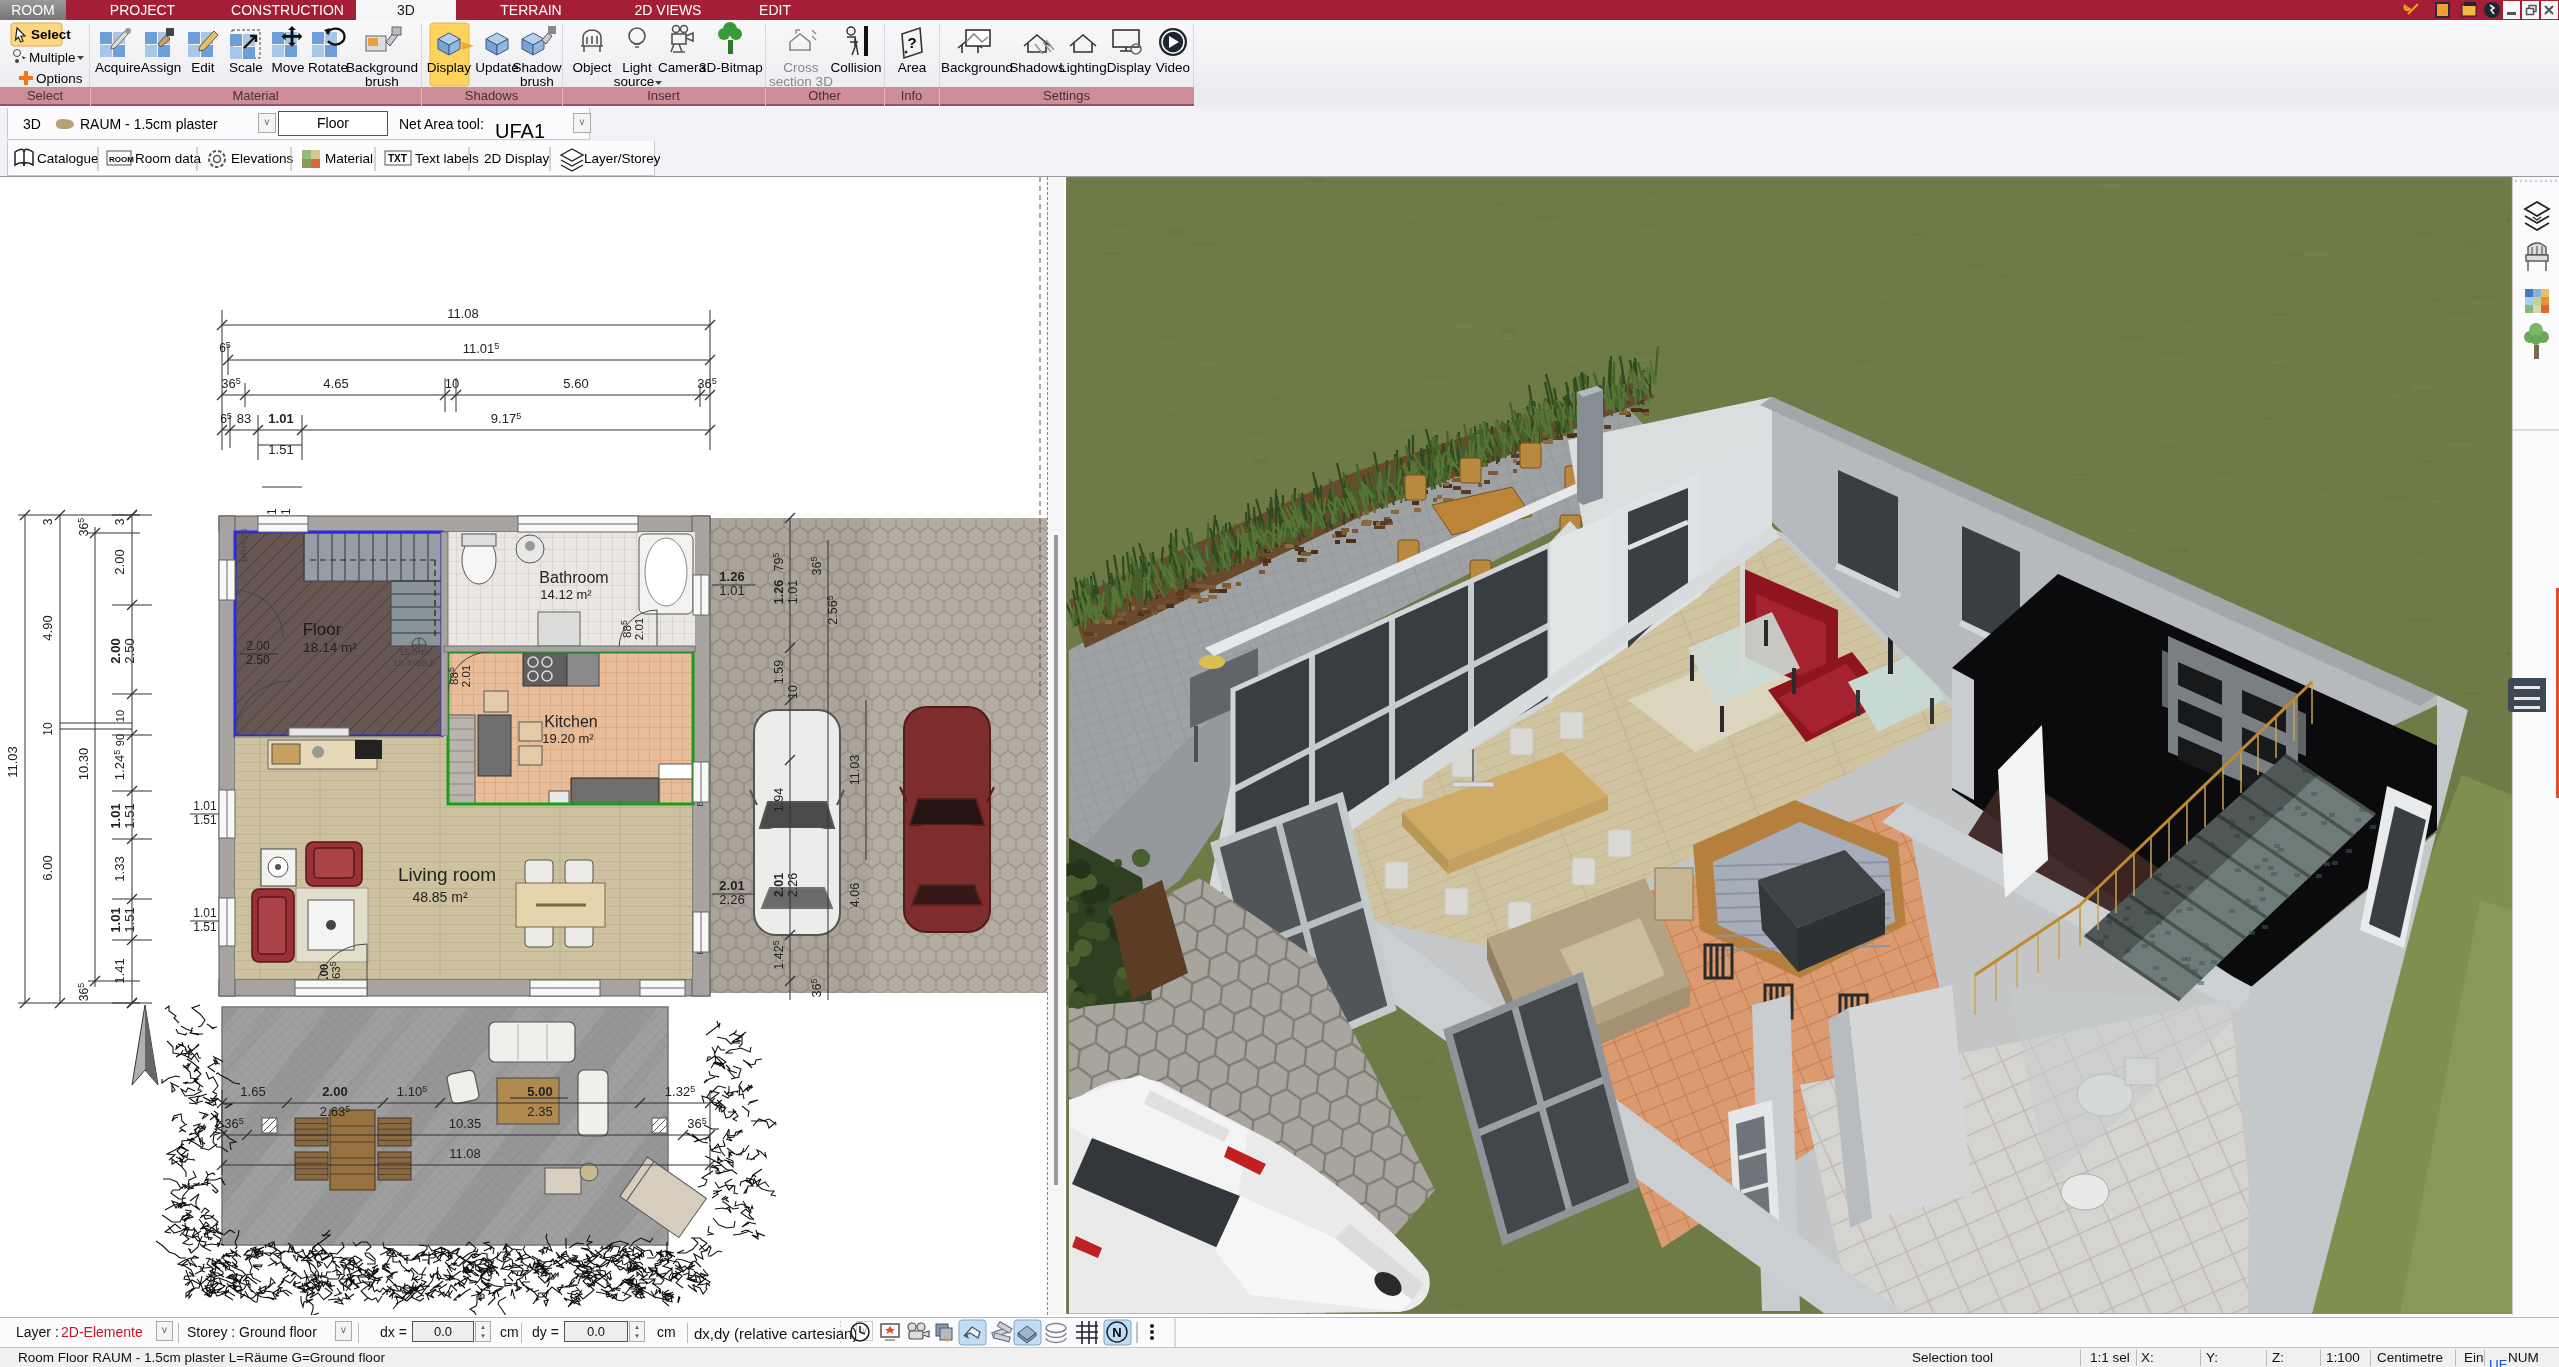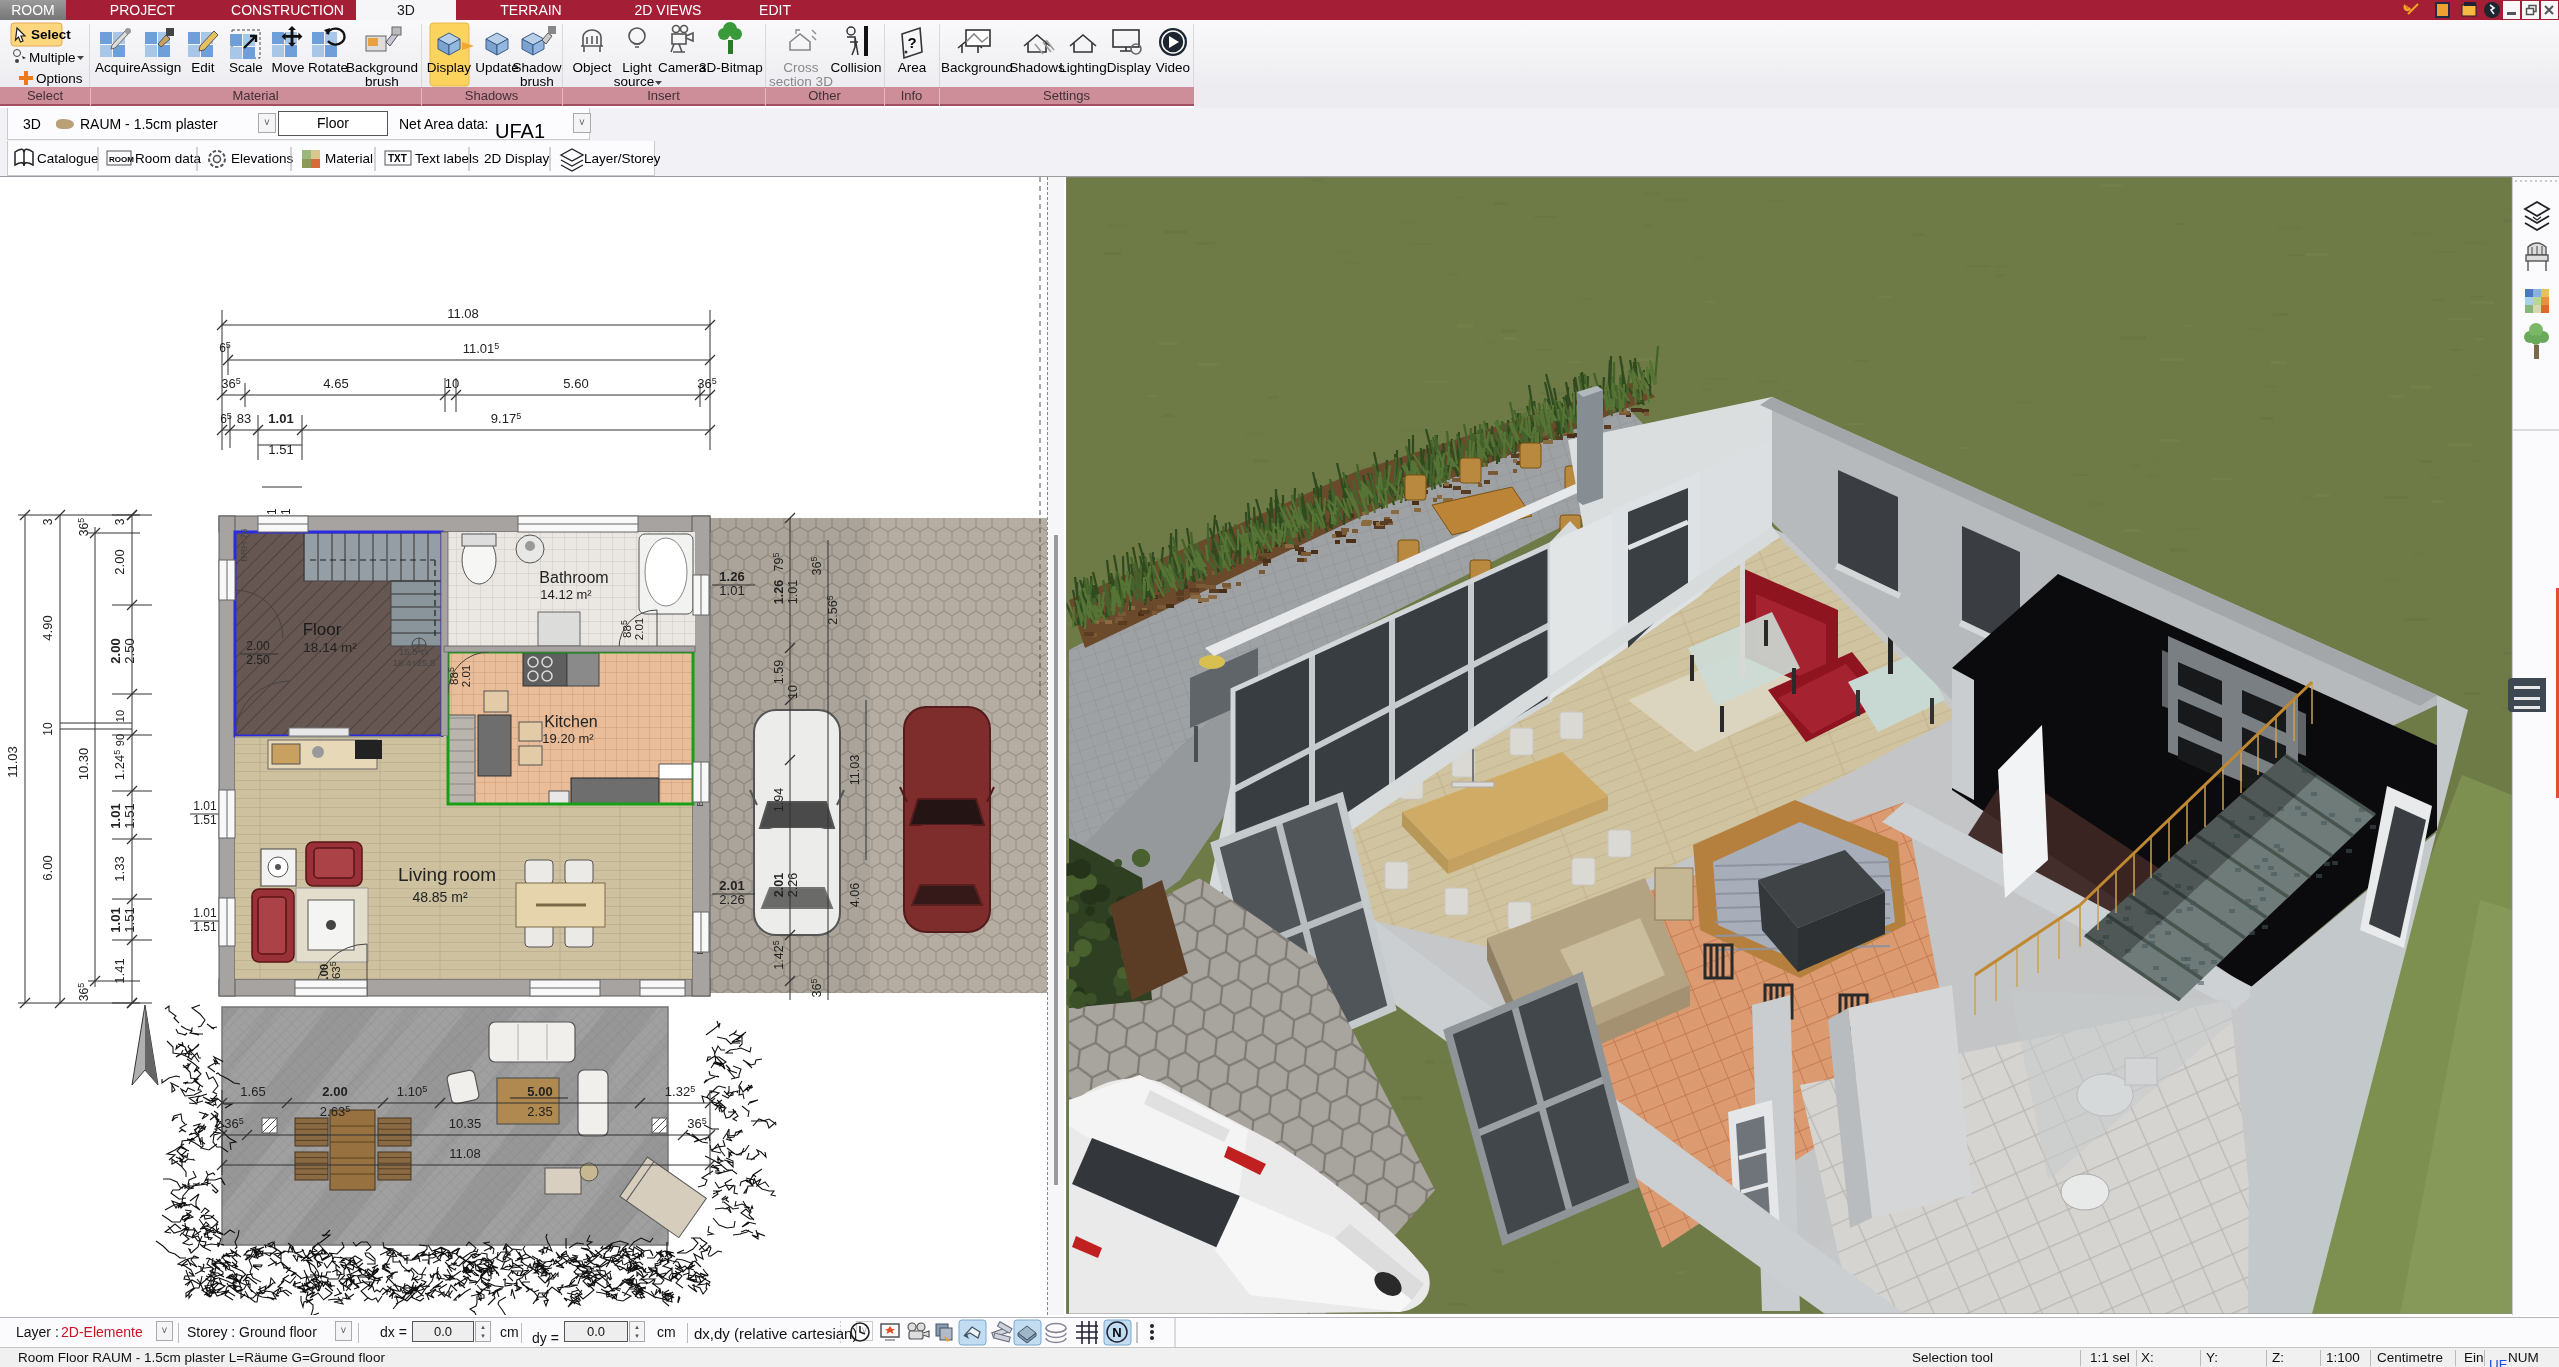--- a/index.html
+++ b/index.html
@@ -221,21 +221,21 @@
 <div class="gsep" style="left:884px"></div>
 <div class="gsep" style="left:939px"></div>
 
 <div id="toolbar2">
  <div id="tb2box">
   <div class="abs" style="left:15px;top:8px;font-size:14px">3D</div>
   <div class="abs" style="left:48px;top:11px;width:18px;height:10px;background:#b9a077;border-radius:40% 60% 50% 40%"></div>
   <div class="abs" style="left:72px;top:8px;font-size:14px">RAUM - 1.5cm plaster</div>
   <div class="combarrow" style="left:250px;top:5px;width:18px;height:20px;font-size:10px;line-height:18px">˅</div>
   <div class="combo" style="left:270px;top:3px;width:110px;height:25px;border-color:#555;text-align:center;font-size:14px;line-height:23px">Floor</div>
-  <div class="abs" style="left:391px;top:8px;font-size:14px">Net Area data:</div>
+  <div class="abs" style="left:391px;top:8px;font-size:14px">Net Area tool:</div>
   <div class="abs" style="left:487px;top:12px;font-size:20px">UFA1</div>
   <div class="combarrow" style="left:565px;top:5px;width:18px;height:20px;font-size:10px;line-height:18px">˅</div>
  </div>
 </div>
 
 <div id="toolbar3">
  <div id="tb3box"></div>
  <svg class="abs" style="left:0;top:0" width="660" height="35" viewBox="0 0 660 35" font-family="Liberation Sans,sans-serif" font-size="13.5px">
   <path d="M15 11 q9-6 9 1 v13 q0-6-9-1z M33 11 q-9-6-9 1 v13 q0-6 9-1z" fill="#fff" stroke="#222" stroke-width="1.5"></path>
   <text x="37" y="22">Catalogue</text>
@@ -1544,21 +1544,21 @@
   <div class="ssep" style="left:178px;top:5px;height:20px"></div>
   <div class="abs" style="left:187px;top:6px">Storey :</div>
   <div class="abs" style="left:239px;top:6px">Ground floor</div>
   <div class="combarrow" style="left:335px;top:3px;width:17px;height:20px;font-size:10px;line-height:18px">˅</div>
   <div class="ssep" style="left:358px;top:5px;height:20px"></div>
   <div class="abs" style="left:380px;top:6px">dx =</div>
   <div class="combo" style="left:412px;top:3px;width:62px;height:21px;border-color:#555;background:#eee;text-align:center;font-size:13px;line-height:19px">0.0</div>
   <div class="combarrow" style="left:475px;top:3px;width:16px;height:21px;font-size:7px;line-height:9px">▴<br>▾</div>
   <div class="abs" style="left:500px;top:6px">cm</div>
   <div class="ssep" style="left:521px;top:5px;height:20px"></div>
-  <div class="abs" style="left:532px;top:12px">dy =</div>
+  <div class="abs" style="left:532px;top:6px">dy =</div>
   <div class="combo" style="left:564px;top:3px;width:64px;height:21px;border-color:#555;background:#eee;text-align:center;font-size:13px;line-height:19px">0.0</div>
   <div class="combarrow" style="left:629px;top:3px;width:16px;height:21px;font-size:7px;line-height:9px">▴<br>▾</div>
   <div class="abs" style="left:657px;top:6px">cm</div>
   <div class="ssep" style="left:687px;top:5px;height:20px"></div>
   <div class="abs" style="left:694px;top:7px;font-size:15px">dx,dy (relative cartesian)</div>
   <div class="combarrow" style="left:856px;top:3px;width:17px;height:20px;font-size:10px;line-height:18px;background:#fff;border-color:#ccc;color:#999">˅</div>
   <svg id="bbicons" class="abs" style="left:840px;top:0" width="340" height="29" viewBox="0 0 340 29">
    <line x1="0" y1="3" x2="0" y2="26" stroke="#999" stroke-dasharray="2 2"></line>
    <circle cx="20" cy="14" r="9" fill="none" stroke="#222" stroke-width="1.6"></circle>
       <path d="M20 8 v6 l5 2" fill="none" stroke="#222" stroke-width="1.6"></path>

